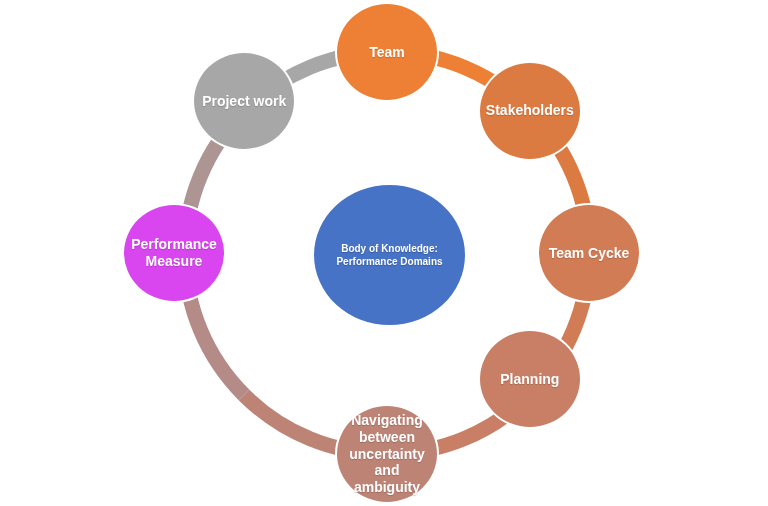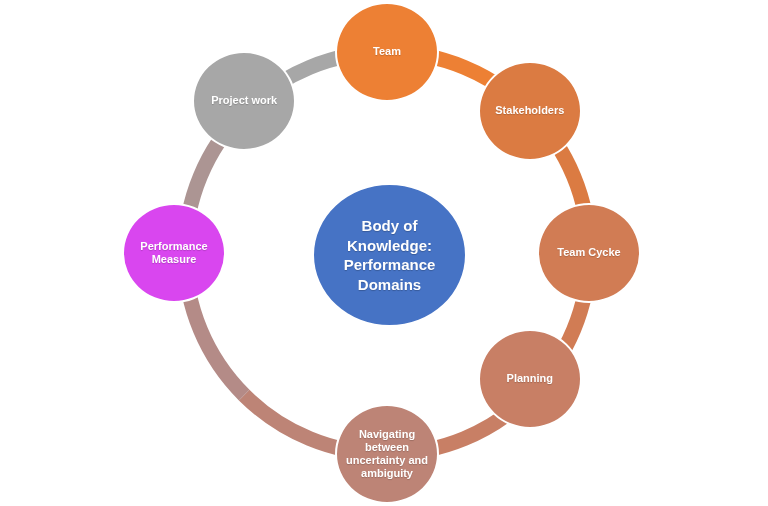--- a/index.html
+++ b/index.html
@@ -17,27 +17,27 @@
     border:2.5px solid #ffffff;
     box-sizing:border-box;
     display:flex;
     align-items:center;
     justify-content:center;
     text-align:center;
     color:#ffffff;
     font-weight:bold;
   }
   .node .label{
-    font-size:11px;
+    font-size:14px;
     line-height:1.2;
     width:90px;
     text-shadow:0 1px 1px rgba(0,0,0,0.18);
   }
   .node.center .label{
-    font-size:15px;
+    font-size:10px;
     line-height:1.3;
     width:118px;
     text-shadow:0 1px 1px rgba(0,0,0,0.22);
   }
 </style>
 </head>
 <body>
 
 <div class="stage" id="stage" style="background: rgb(255, 255, 255);">
 

